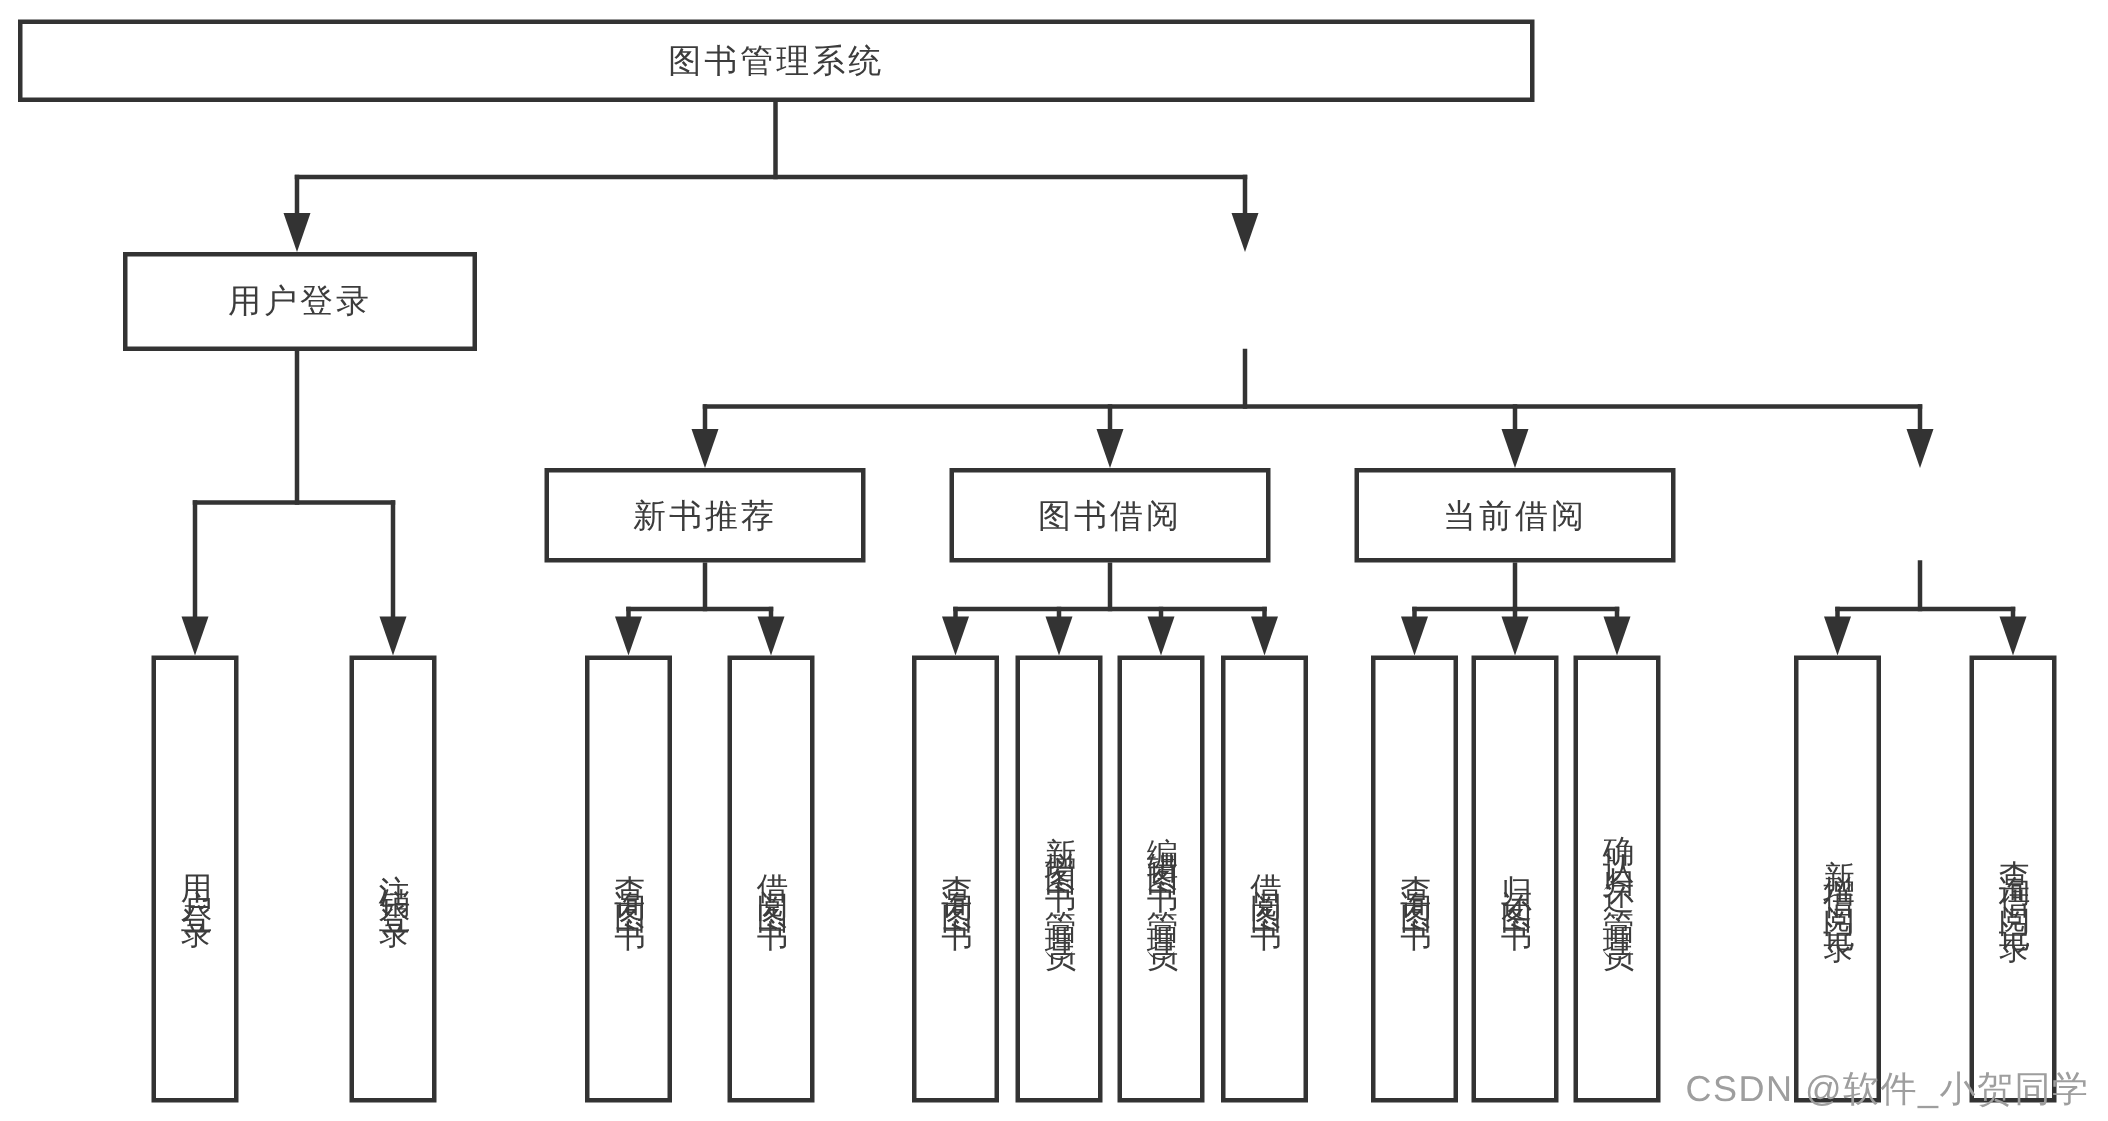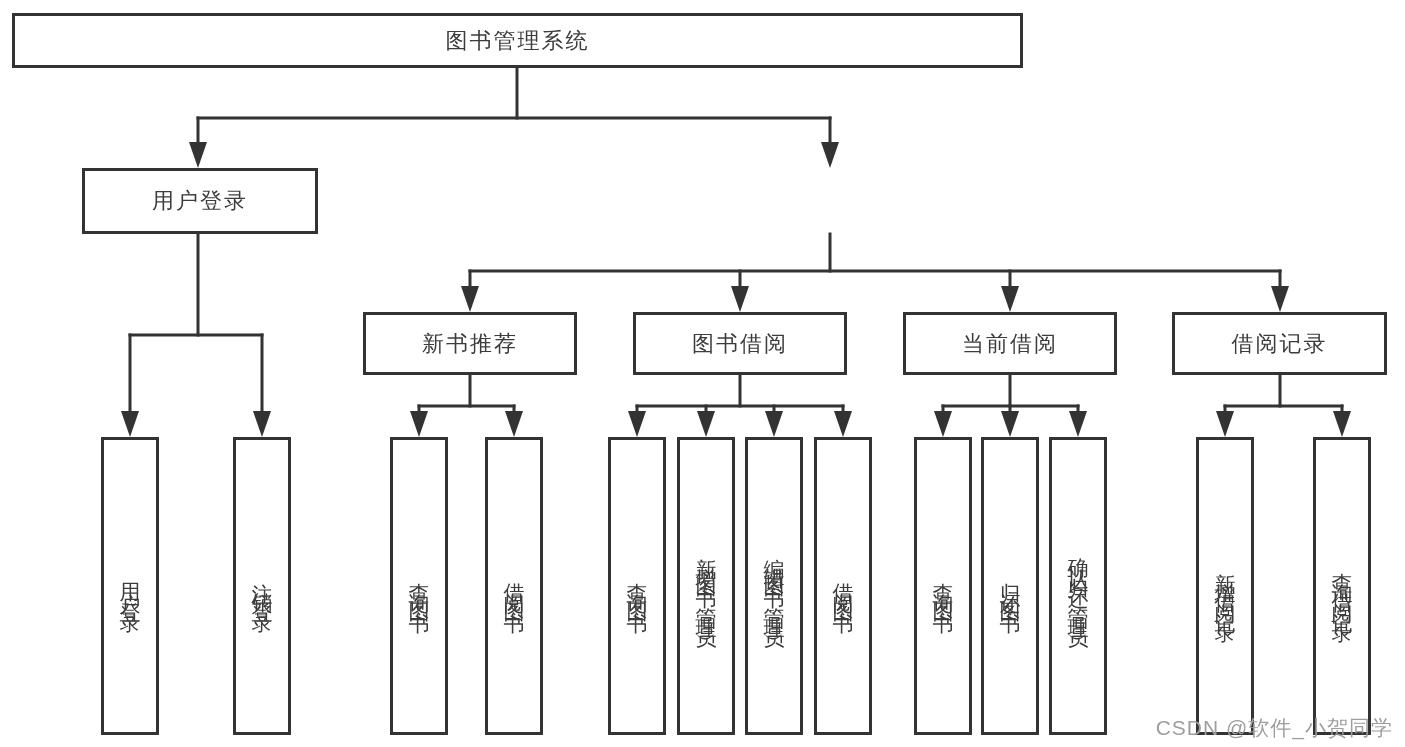--- a/index.html
+++ b/index.html
@@ -37,21 +37,21 @@
     writing-mode:vertical-rl;
     text-orientation:mixed;
     font-size:21px;
     letter-spacing:10px;
     line-height:1.15;
     white-space:nowrap;
   }
   .watermark{
     position:absolute;
     right:12px;bottom:5px;
-    font-size:21px;
+    font-size:24px;
     letter-spacing:1px;
     color:var(--wm);
     white-space:nowrap;
   }
 </style>
 </head>
 <body>
 
 <div class="stage">
 
@@ -128,23 +128,20 @@
 
   <div class="node" style="left:633px;top:312px;width:214px;height:63px">
     <span class="h-label">图书借阅</span>
   </div>
   <div class="node" style="left:363px;top:312px;width:214px;height:63px">
     <span class="h-label">新书推荐</span>
   </div>
   <div class="node" style="left:903px;top:312px;width:214px;height:63px">
     <span class="h-label">当前借阅</span>
   </div>
-  <div class="node" style="left:1172px;top:312px;width:215px;height:63px">
-    <span class="h-label">借阅记录</span>
-  </div>
 
   <div class="node" style="left:101px;top:437px;width:58px;height:298px">
     <span class="v-label">用户登录</span>
   </div>
   <div class="node" style="left:233px;top:437px;width:58px;height:298px">
     <span class="v-label">注销登录</span>
   </div>
 
   <div class="node" style="left:390px;top:437px;width:58px;height:298px">
     <span class="v-label">查询图书</span>

